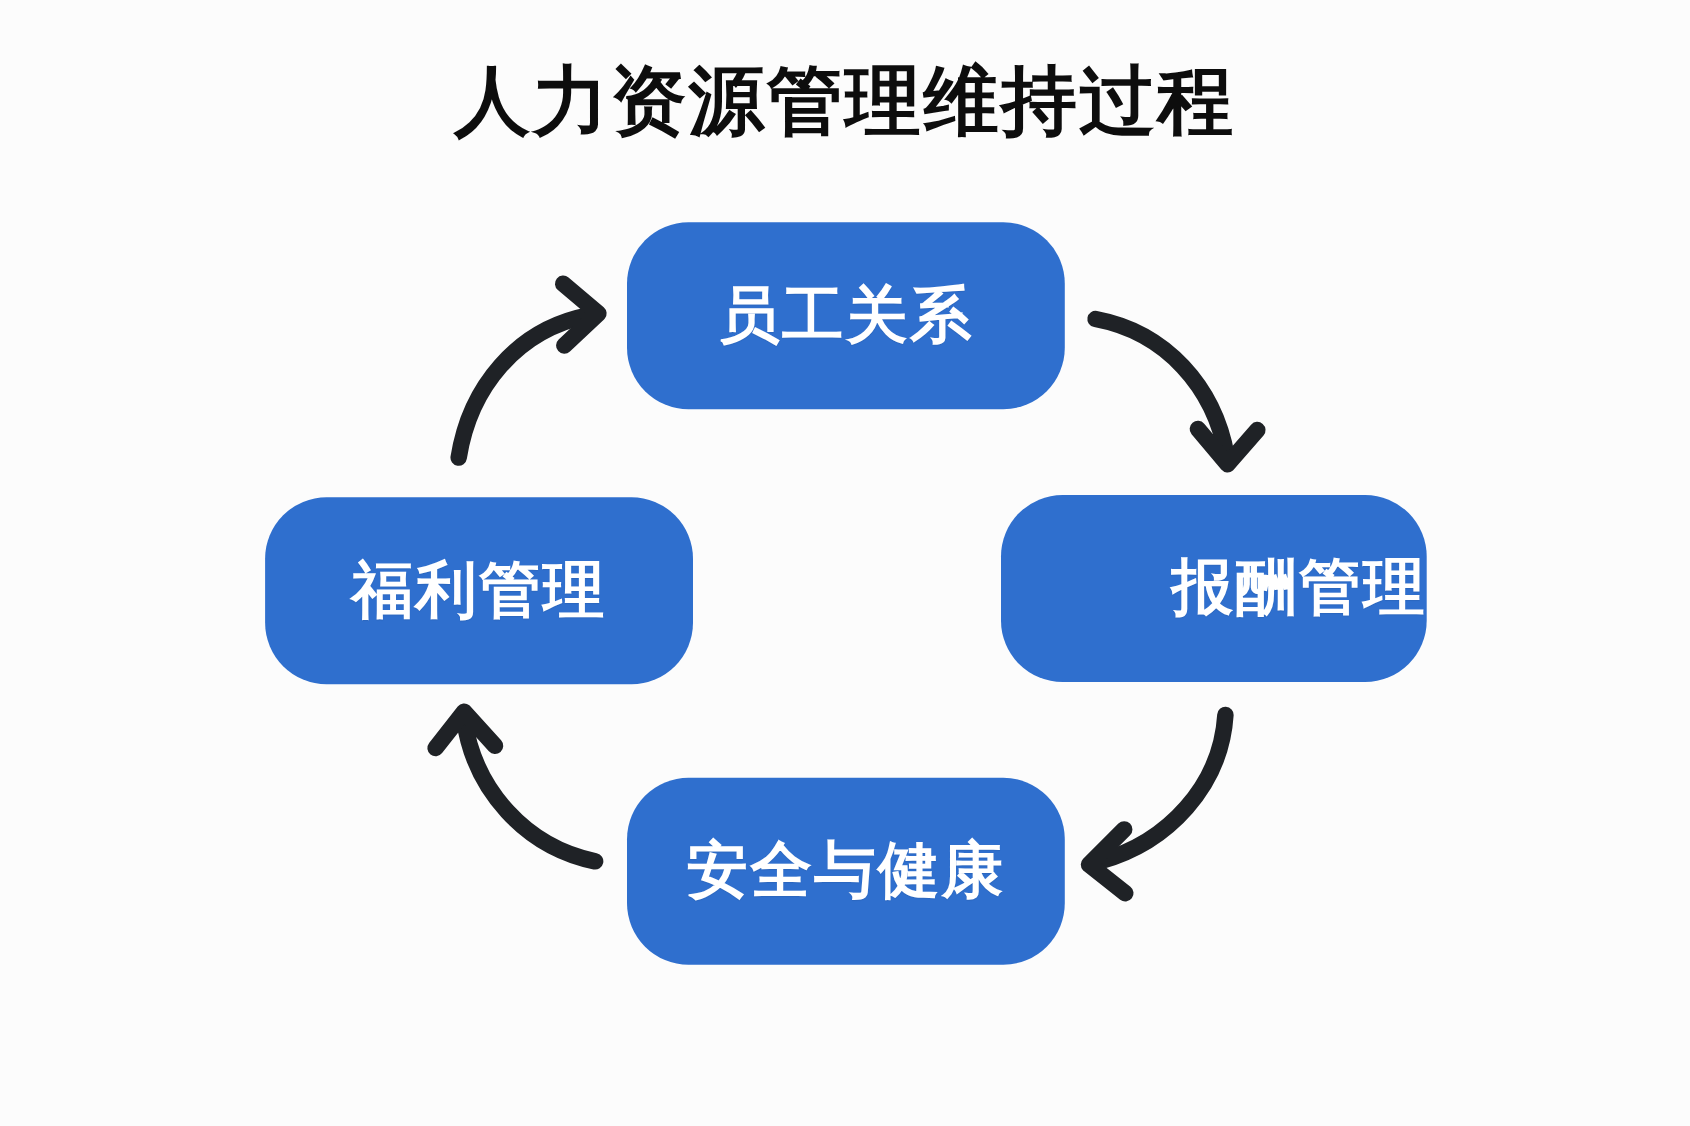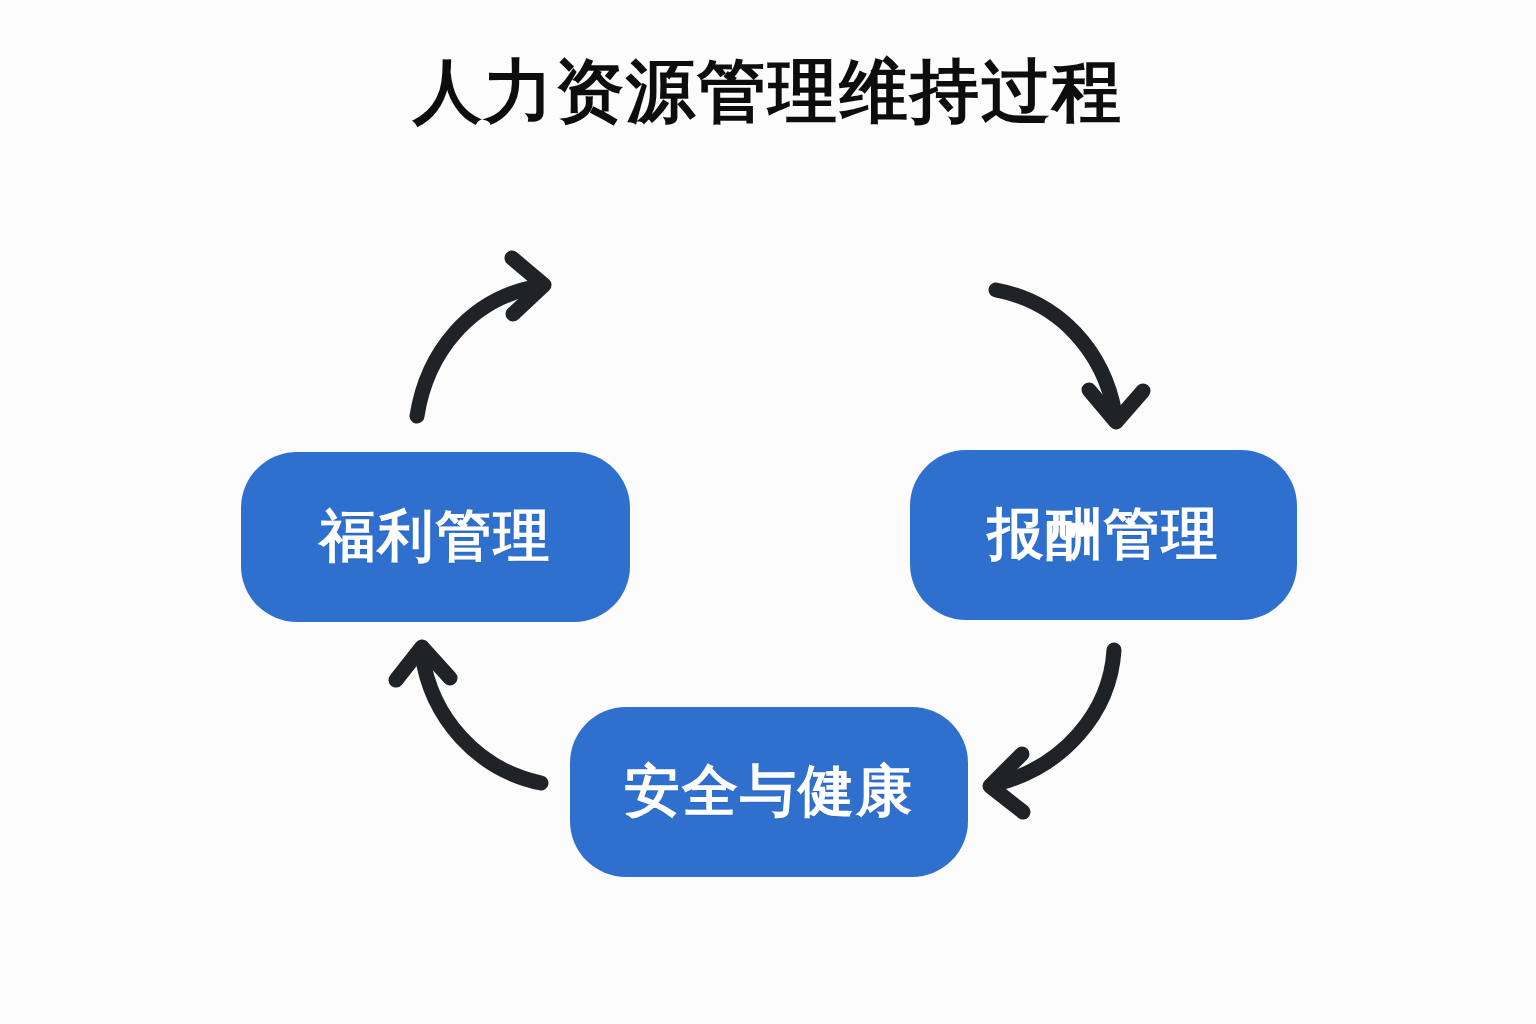--- a/index.html
+++ b/index.html
@@ -53,20 +53,21 @@
     left: 570px;
     top: 202px;
     width: 398px;
     height: 170px;
   }
   #node-compensation {
     left: 910px;
     top: 450px;
     width: 387px;
     height: 170px;
+    justify-content: flex-end;
   }
   #node-safety-health {
     left: 570px;
     top: 707px;
     width: 398px;
     height: 170px;
   }
   #node-benefits {
     left: 241px;
     top: 452px;
@@ -115,20 +116,23 @@
     <g>
       <path class="arrow-path" d="M 541 783 C 478 770 431 718 422 654"></path>
       <path class="arrow-head" d="M 396 680 L 422 647 L 450 678"></path>
     </g>
     <g>
       <path class="arrow-path" d="M 417 416 C 427 352 470 300 534 287"></path>
       <path class="arrow-head" d="M 512 258 L 544 285 L 513 314"></path>
     </g>
   </svg>
 
+  <div class="node" id="node-employee-relations">
+    <span class="node-label">员工关系</span>
+  </div>
 
   <div class="node" id="node-compensation">
     <span class="node-label">报酬管理</span>
   </div>
 
   <div class="node" id="node-benefits">
     <span class="node-label">福利管理</span>
   </div>
 
   <div class="node" id="node-safety-health">

